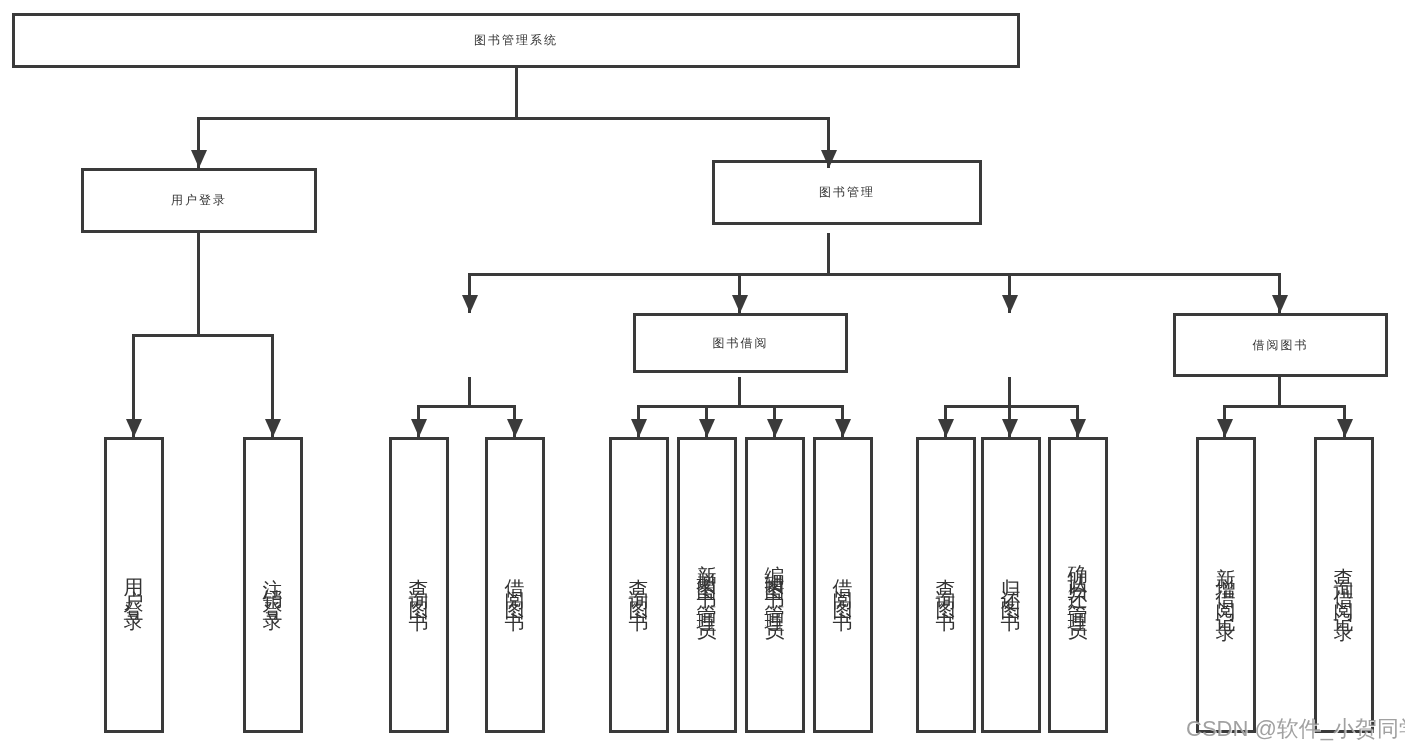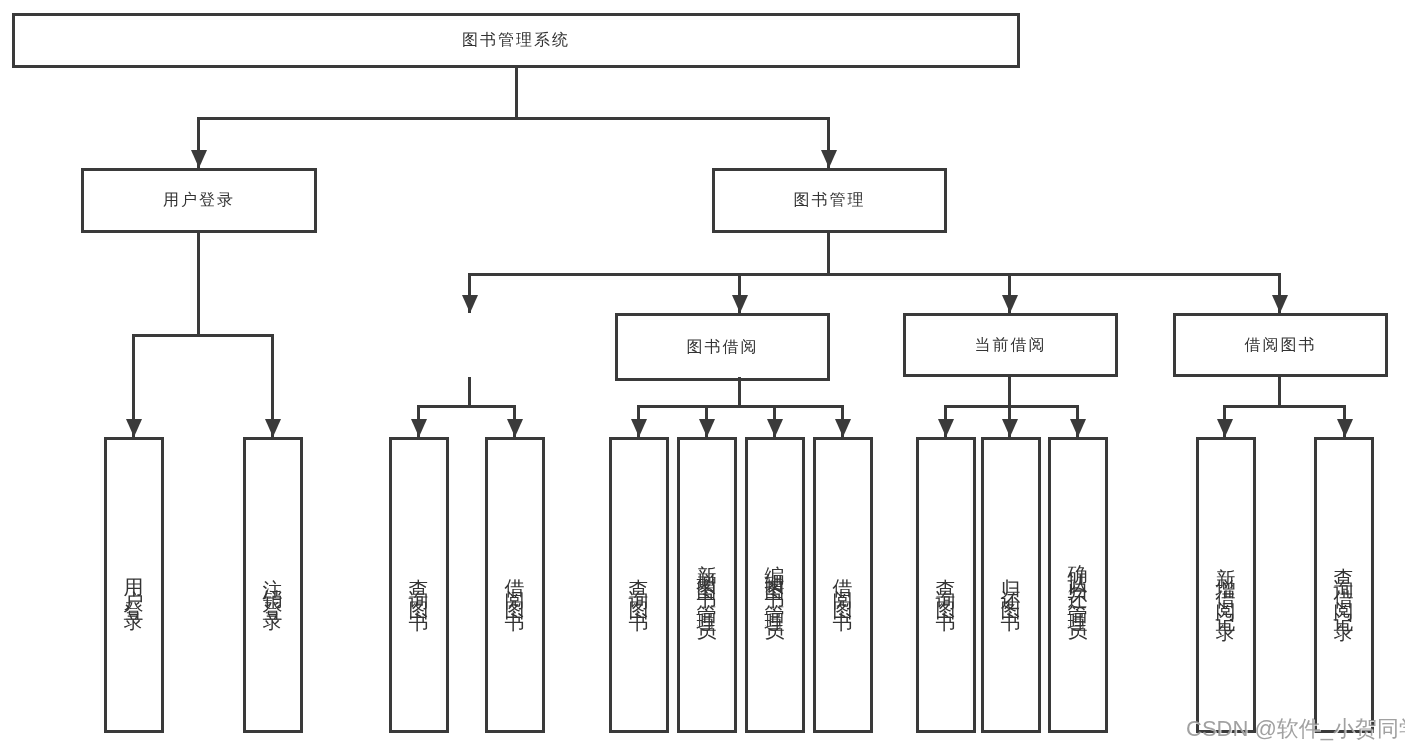--- a/index.html
+++ b/index.html
@@ -3,21 +3,21 @@
 <meta charset="utf-8">
 <style>
   html,body{margin:0;padding:0;background:#fff;}
   #canvas{
     position:relative;width:1405px;height:747px;background:#fff;
     font-family:"Liberation Sans","DejaVu Sans",sans-serif;overflow:hidden;
   }
   .box{
     position:absolute;box-sizing:border-box;border:3px solid #3a3a3a;background:#fff;
     display:flex;align-items:center;justify-content:center;
-    color:#333;font-size:16px;letter-spacing:2px;
+    color:#333;font-size:12px;letter-spacing:2px;
   }
   .leaf{
     position:absolute;box-sizing:border-box;border:3px solid #3a3a3a;background:#fff;
     display:flex;align-items:center;justify-content:center;
   }
   .leaf span{
     writing-mode:vertical-rl;text-orientation:mixed;
     color:#333;font-size:20px;letter-spacing:11px;line-height:1;
   }
   .vl{position:absolute;width:3px;background:#3a3a3a;}
@@ -38,29 +38,26 @@
 
 <div id="canvas">
 
   <div class="box" style="left:12px;top:13px;width:1008px;height:55px">
     <span>图书管理系统</span>
   </div>
 
   <div class="box" style="left:81px;top:168px;width:236px;height:65px">
     <span>用户登录</span>
   </div>
-  <div class="box" style="left:712px;top:168px;width:235px;height:65px">
+  <div class="box" style="left:712px;top:160px;width:270px;height:65px">
     <span>图书管理</span>
   </div>
 
-  <div class="box" style="left:615px;top:313px;width:215px;height:68px">
+  <div class="box" style="left:633px;top:313px;width:215px;height:60px">
     <span>图书借阅</span>
-  </div>
-  <div class="box" style="left:903px;top:313px;width:215px;height:64px">
-    <span>当前借阅</span>
   </div>
   <div class="box" style="left:1173px;top:313px;width:215px;height:64px">
     <span>借阅图书</span>
   </div>
 
   <div class="leaf" style="left:104px;top:437px;width:60px;height:296px">
     <span>用户登录</span>
   </div>
   <div class="leaf" style="left:243px;top:437px;width:60px;height:296px">
     <span>注销登录</span>

